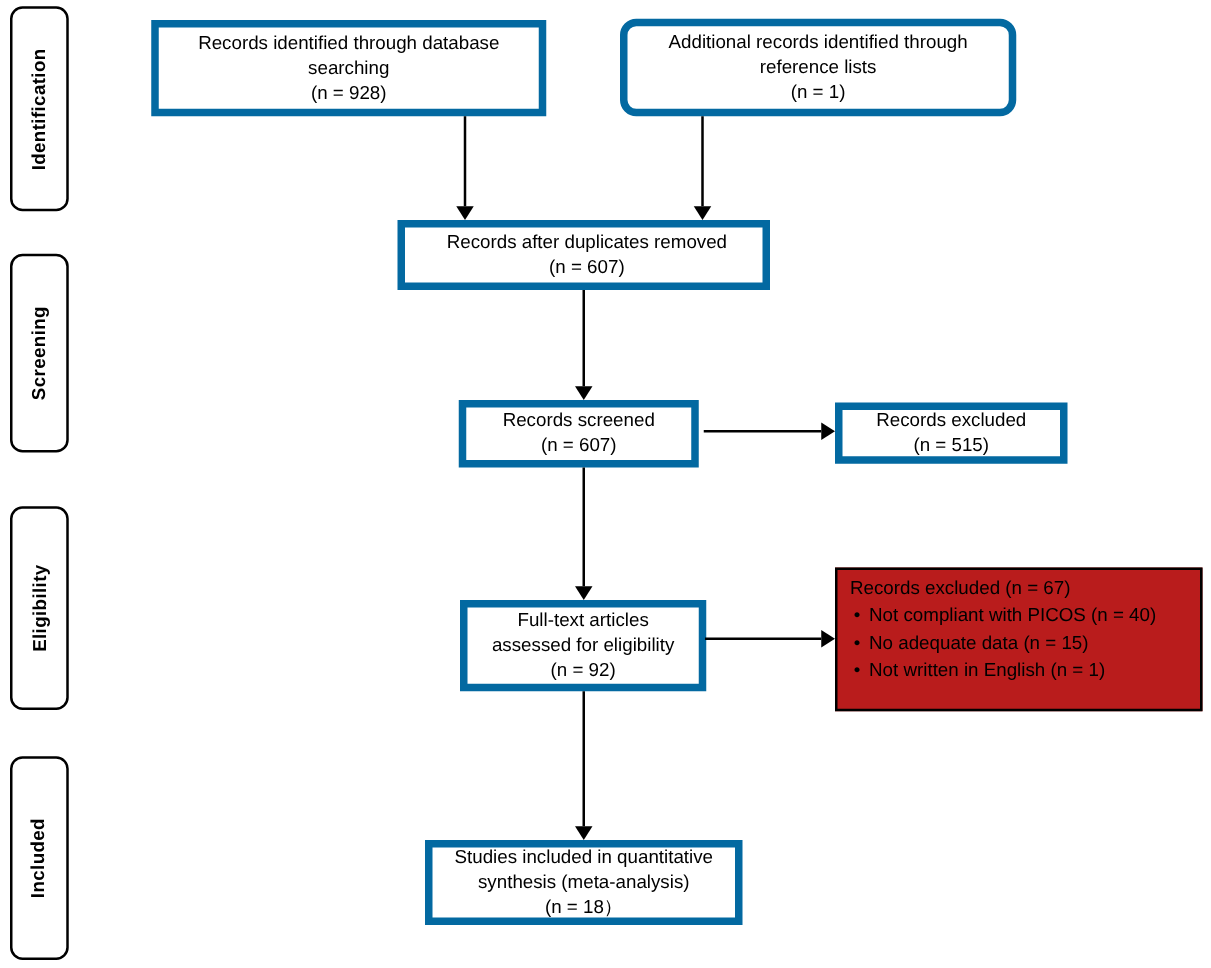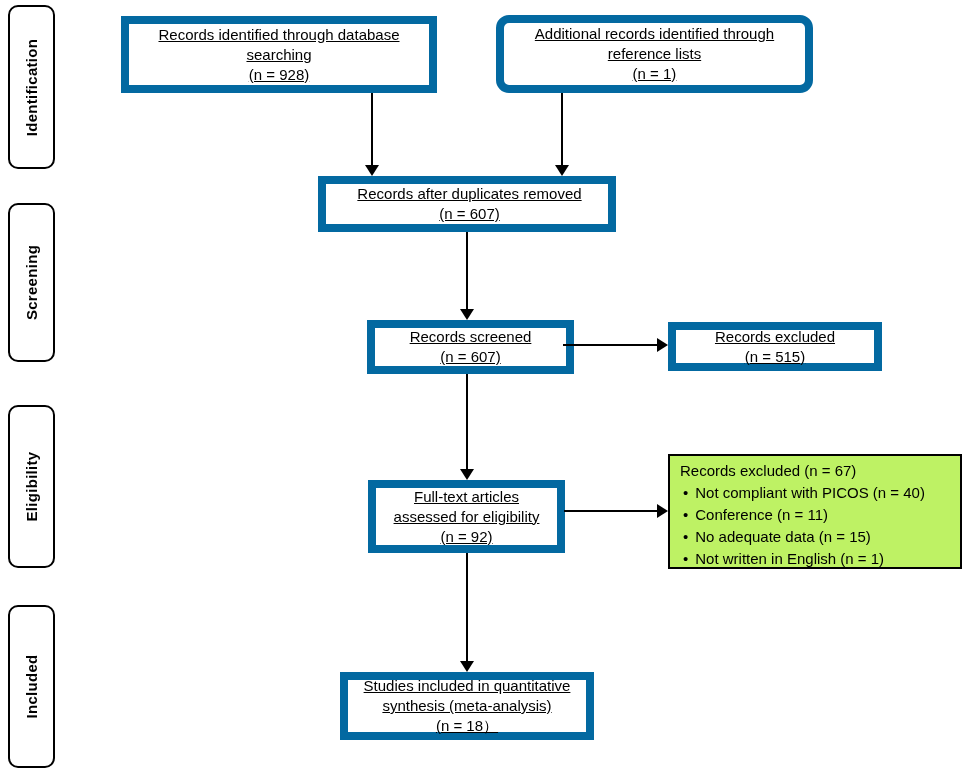--- a/index.html
+++ b/index.html
@@ -30,39 +30,38 @@
     white-space: nowrap;
     font-weight: bold;
     font-size: 15px;
     letter-spacing: 0.3px;
   }
 
   
   .fbox {
     position: absolute;
     box-sizing: border-box;
-    border: 8px solid #0369a1;
+    border: 6px solid #0369a1;
     background: #fff;
     display: flex;
     align-items: center;
     justify-content: center;
     text-align: center;
     font-size: 15px;
     line-height: 20px;
     white-space: pre-line;
     padding: 2px 6px;
-    text-decoration: underline;
   }
 
   
   .gbox {
     position: absolute;
     box-sizing: border-box;
     border: 2px solid #000;
-    background: #bef264;
+    background: #b91c1c;
     font-size: 15px;
     line-height: 22px;
     padding: 4px 6px 0 10px;
     text-align: left;
   }
   .gitem { padding-left: 3px; }
   .gitem .bullet { margin-right: 7px; }
 
   
   .arrow-v {
@@ -124,40 +123,37 @@
 (n = 1)</div>
 
   <div class="arrow-v" style="left:371px; top:93px; height:72px;"></div>
   <div class="arrow-v" style="left:561px; top:93px; height:72px;"></div>
 
   <div class="fbox" style="left:318px; top:176px; width:298px; height:56px;padding-left:11px;">Records after duplicates removed
 (n = 607)</div>
 
   <div class="arrow-v" style="left:466px; top:232px; height:77px;"></div>
 
-  <div class="fbox" style="left:367px; top:320px; width:207px; height:54px;">Records screened
+  <div class="fbox" style="left:367px; top:320px; width:192px; height:54px;">Records screened
 (n = 607)</div>
   <div class="arrow-h" style="left:563px; top:344px; width:94px;"></div>
-  <div class="fbox" style="left:668px; top:322px; width:214px; height:49px;">Records excluded
+  <div class="fbox" style="left:668px; top:322px; width:186px; height:49px;">Records excluded
 (n = 515)</div>
 
   <div class="arrow-v" style="left:466px; top:374px; height:95px;"></div>
 
   <div class="fbox" style="left:368px; top:480px; width:197px; height:73px;text-align:center;">Full-text articles
 assessed for eligibility
 (n = 92)</div>
   <div class="arrow-h" style="left:564px; top:510px; width:93px;"></div>
 
   <div class="gbox" style="left:668px; top:454px; width:294px; height:115px;">
     <div>Records excluded (n = 67)</div>
     <div class="gitem">
       <span class="bullet">•</span><span>Not compliant with PICOS (n = 40)</span>
-    </div>
-    <div class="gitem">
-      <span class="bullet">•</span><span>Conference (n = 11)</span>
     </div>
     <div class="gitem">
       <span class="bullet">•</span><span>No adequate data (n = 15)</span>
     </div>
     <div class="gitem">
       <span class="bullet">•</span><span>Not written in English (n = 1)</span>
     </div>
   </div>
 
   <div class="arrow-v" style="left:466px; top:553px; height:108px;"></div>

